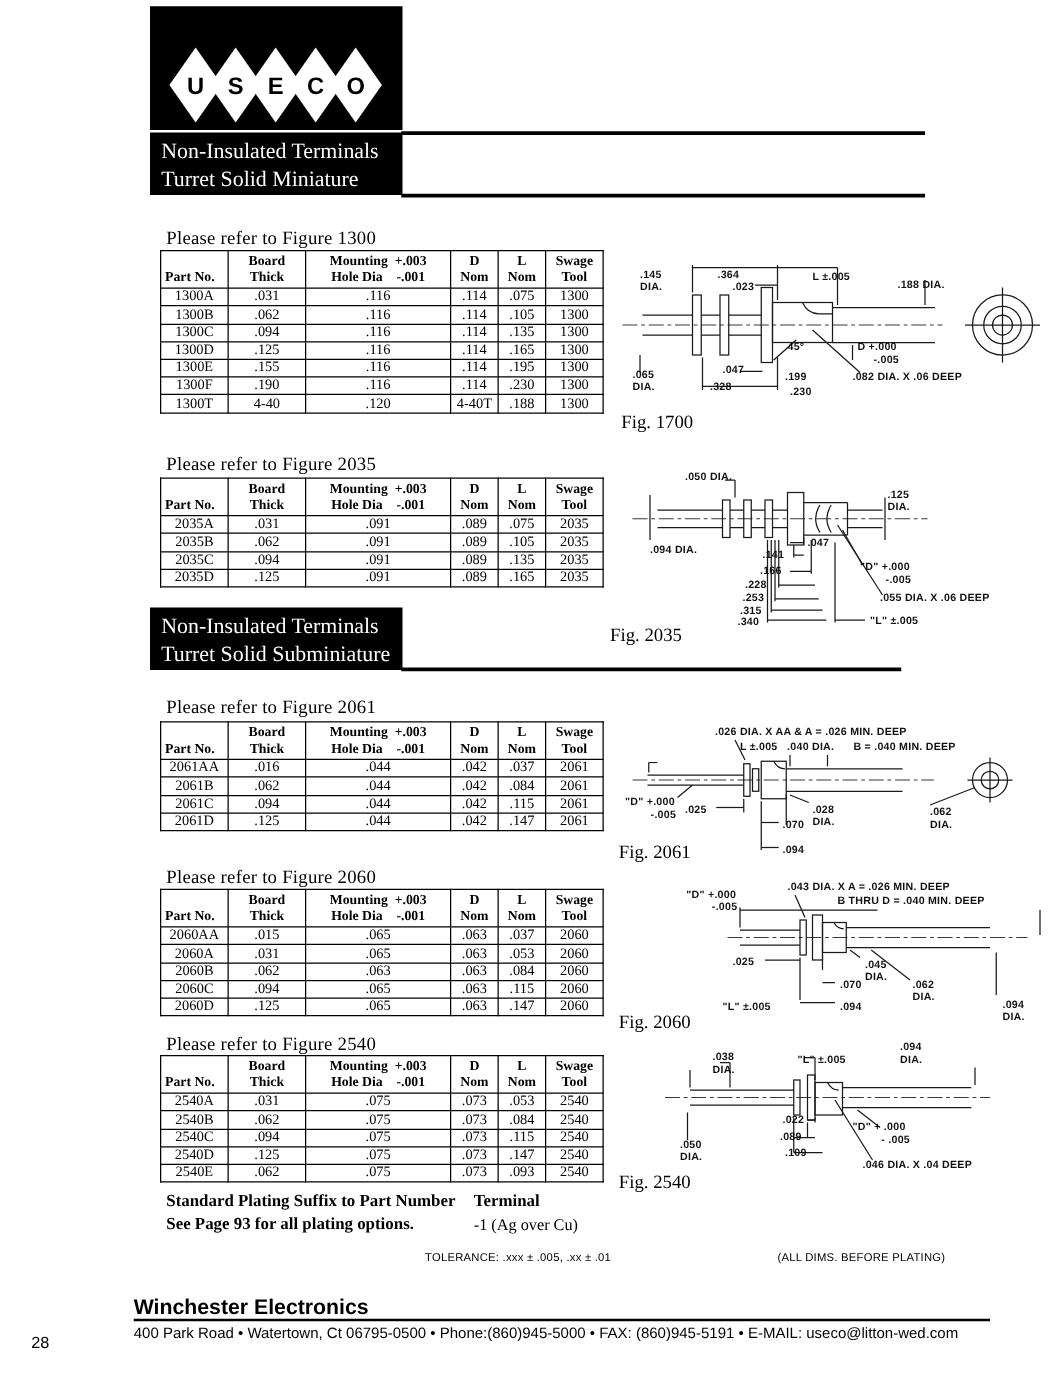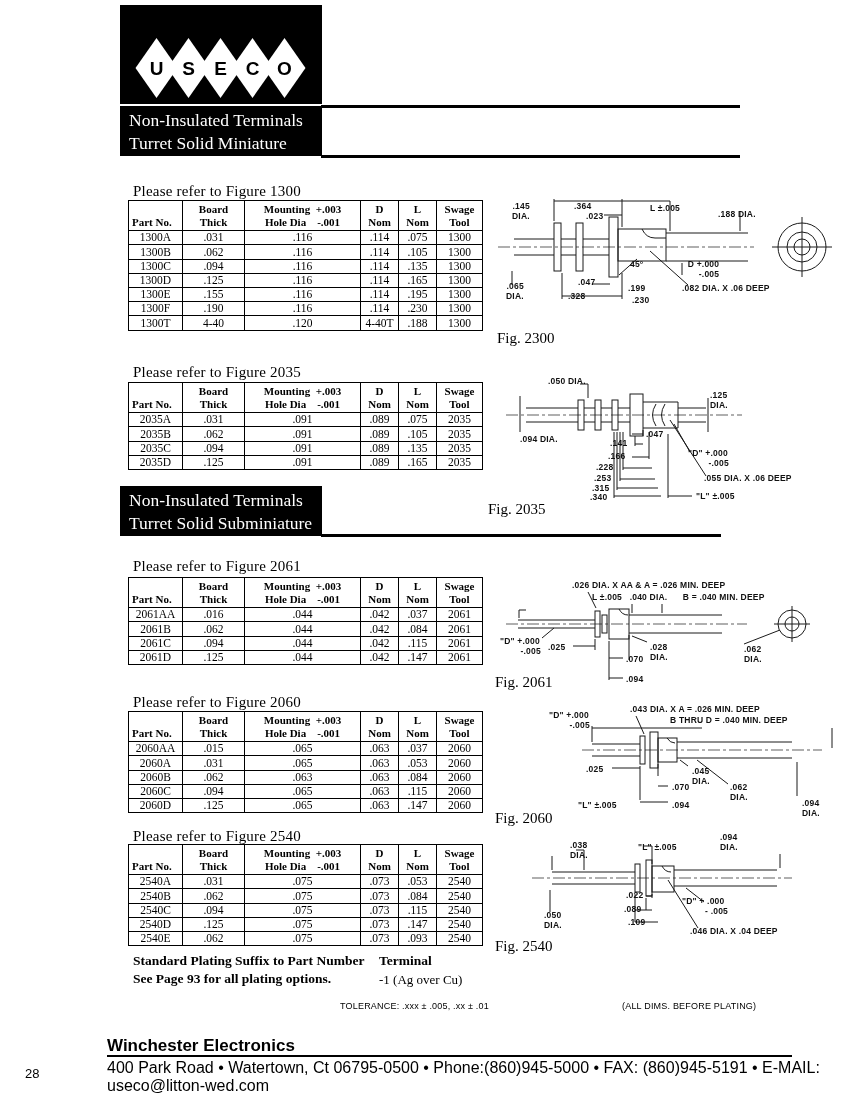--- a/index.html
+++ b/index.html
@@ -25,21 +25,21 @@
   table.data td{font-size:11.5px;text-align:center;height:13.2px;line-height:13px;padding:0 2px;}
   
   .fig{position:absolute;}
   .fig svg{position:absolute;left:0;top:0;}
   .fig-label{position:absolute;font-family:"Liberation Sans",sans-serif;font-size:8.5px;
              font-weight:bold;line-height:1.2;white-space:pre;letter-spacing:.2px;color:#111;}
   
   .bold-serif{font-weight:bold;font-size:13.5px;}
   .note{font-family:"Liberation Sans",sans-serif;font-size:9px;letter-spacing:.2px;}
   .company{font-family:"Liberation Sans",sans-serif;font-size:17px;font-weight:bold;}
-  .address{font-family:"Liberation Sans",sans-serif;font-size:16px;}
+  .address{font-family:"Liberation Sans",sans-serif;font-size:12px;}
   .pagenum{font-family:"Liberation Sans",sans-serif;font-size:13px;}
 </style>
 </head>
 <body>
 
 <div class="page">
 
   <div class="logo">
     <svg width="202" height="99" viewBox="0 0 202 99">
       <g>
@@ -143,21 +143,21 @@
         <td>1300T</td>
         <td>4-40</td>
         <td>.120</td>
         <td>4-40T</td>
         <td>.188</td>
         <td>1300</td>
       </tr>
       </tbody>
   </table>
 
-  <div class="fig" style="left:492px;top:185px;width:353px;height:132px;text-align:right;">
+  <div class="fig" style="left:492px;top:198px;width:353px;height:132px;">
     <svg width="353" height="132" viewBox="0 0 353 132">
       <g stroke="#1a1a1a" fill="none" stroke-width="1">
         <line x1="6" y1="62" x2="262" y2="62" stroke-dasharray="12 3 3 3" stroke-width="0.7"></line>
         <line x1="22" y1="54" x2="62" y2="54"></line>
           <line x1="22" y1="70" x2="62" y2="70"></line>
         <rect x="62" y="38" width="7" height="48"></rect>
         <line x1="69" y1="54" x2="84" y2="54"></line>
           <line x1="69" y1="70" x2="84" y2="70"></line>
         <rect x="84" y="38" width="7" height="48"></rect>
         <line x1="91" y1="54" x2="117" y2="54"></line>
@@ -199,21 +199,21 @@
     <div class="fig-label" style="left:86px;top:92px;">.047</div>
     <div class="fig-label" style="left:14px;top:96px;">.065
 DIA.</div>
     <div class="fig-label" style="left:76px;top:106px;">.328</div>
     <div class="fig-label" style="left:136px;top:98px;">.199</div>
     <div class="fig-label" style="left:140px;top:110px;">.230</div>
     <div class="fig-label" style="left:194px;top:74px;">D +.000
      -.005</div>
     <div class="fig-label" style="left:190px;top:98px;">.082 DIA. X .06 DEEP</div>
   </div>
-  <div class="caption" style="left:497px;top:330px;">Fig. 2300</div>
+  <div class="caption" style="left:497px;top:330px;">Fig. 1700</div>
 
   <div class="heading" style="left:133px;top:364px;">Please refer to Figure 2035</div>
   <table class="data" style="left:128px;top:382px;">
     <colgroup>
         <col style="width:54px">
         <col style="width:62px">
         <col style="width:116px">
         <col style="width:38px">
         <col style="width:38px">
         <col style="width:46px">

